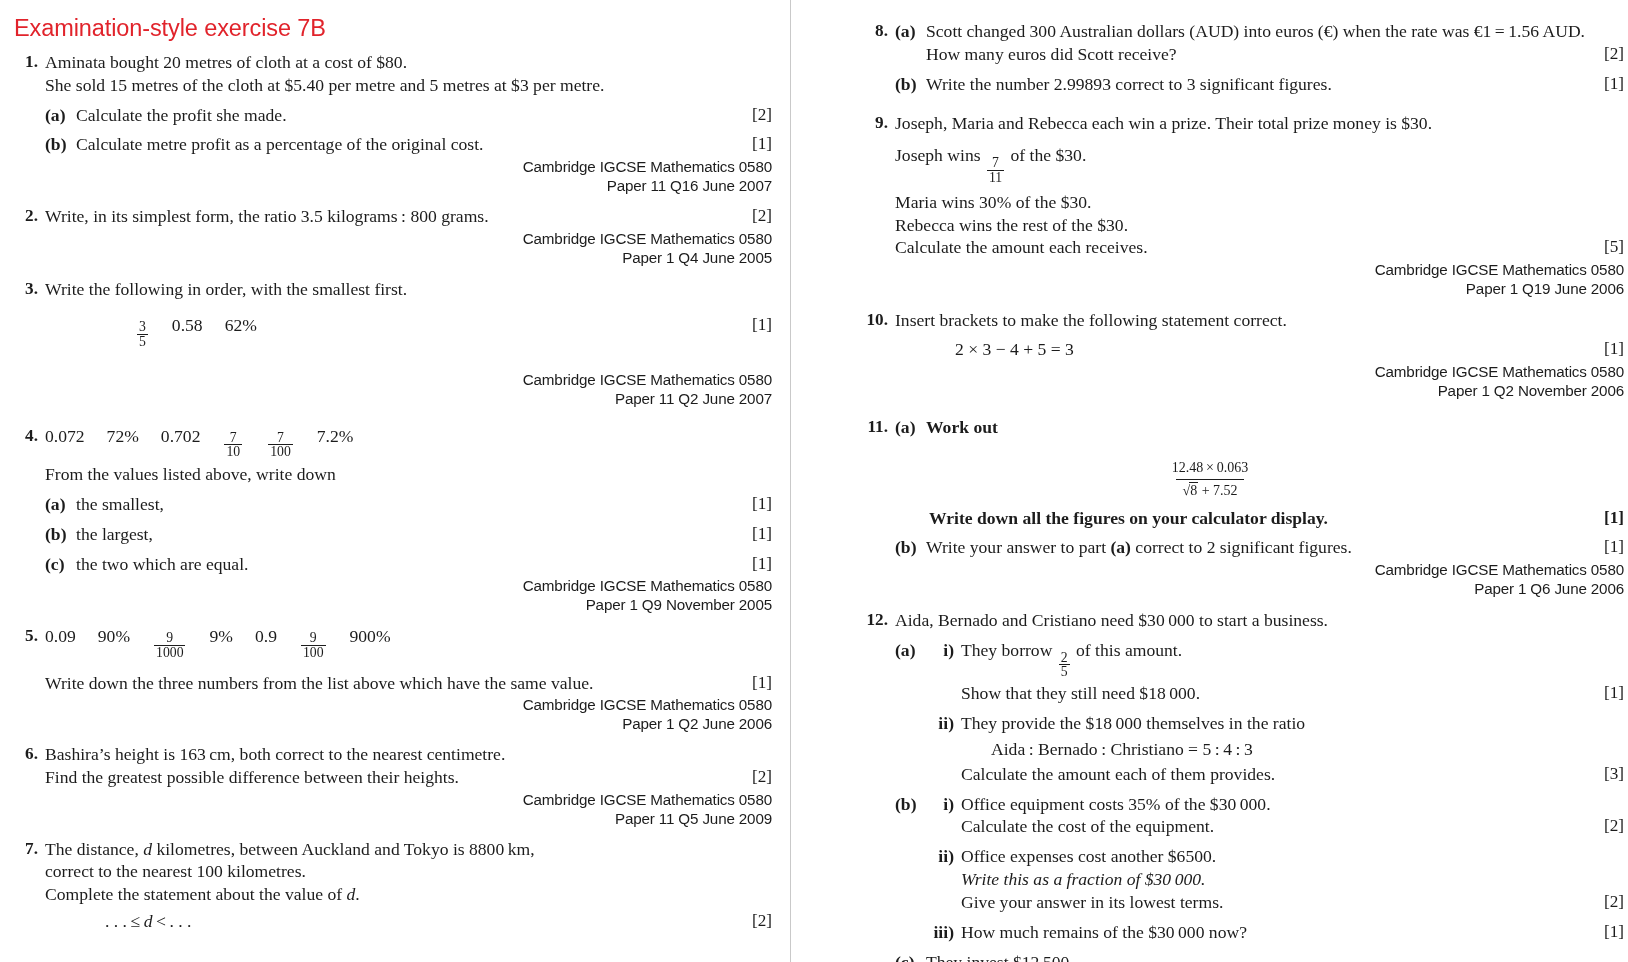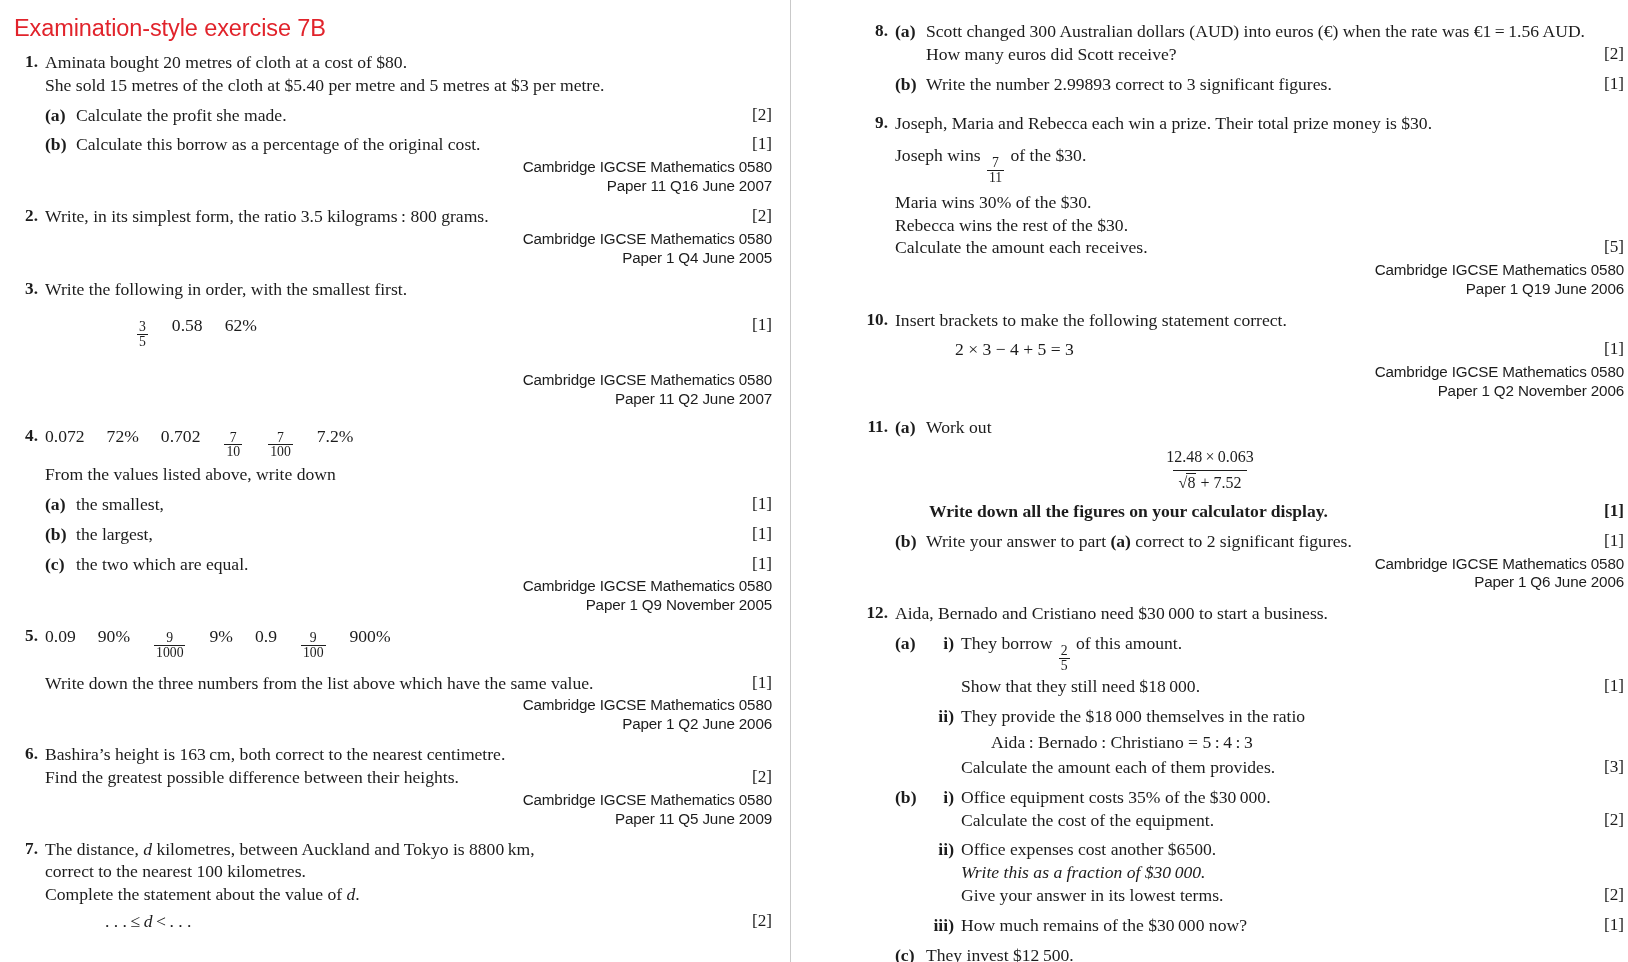--- a/index.html
+++ b/index.html
@@ -121,22 +121,22 @@
   }
   .frac .num { padding: 0 2px; }
   .frac .den { padding: 0 2px; border-top: 1px solid #1c1c1c; }
 
   
   .dispfrac {
     display: flex;
     flex-direction: column;
     align-items: center;
     width: 230px;
-    margin: 8px 0 6px 200px;
-    font-size: 16px;
+    margin: 20px 0 6px 200px;
+    font-size: 14px;
   }
   .dispfrac .num { padding: 0 6px 2px 6px; }
   .dispfrac .den { padding: 2px 6px 0 6px; border-top: 1.3px solid #1c1c1c; }
 
   .valrow { display: flex; align-items: baseline; gap: 22px; flex-wrap: nowrap; }
   .valrow .v { white-space: nowrap; }
 
   .center-ish { padding-left: 90px; }
   .eqline { padding-left: 60px; }
 
@@ -170,21 +170,21 @@
             <div class="line">
               <span>Calculate the profit she made.</span>
               <span class="mark">[2]</span>
             </div>
           </div>
         </div>
         <div class="part">
           <div class="part-lab w-a">(b)</div>
           <div class="part-body">
             <div class="line">
-              <span>Calculate this borrow as a percentage of the original cost.</span>
+              <span>Calculate metre profit as a percentage of the original cost.</span>
               <span class="mark">[1]</span>
             </div>
           </div>
         </div>
         <div class="attrib">
           <div>Cambridge IGCSE Mathematics 0580</div>
           <div>Paper 11 Q16 June 2007</div>
         </div>
       </div>
     </div>
@@ -409,21 +409,21 @@
         </div>
       </div>
     </div>
 
     <div class="q gap-lg">
       <div class="q-num">11.</div>
       <div class="q-body">
         <div class="part" style="margin-top:0;">
           <div class="part-lab w-a">(a)</div>
           <div class="part-body">
-            <div class="line" style="padding-right:0;">Work out</div>
+            <div class="line" style="padding-right:0;font-weight:bold;">Work out</div>
           </div>
         </div>
         <div class="dispfrac">
           <div class="num">12.48 × 0.063</div>
           <div class="den">
             <span class="sqrt"><span>√</span><span class="bar">8</span></span><span> + 7.52</span>
           </div>
         </div>
         <div class="line" style="padding-left:34px;font-weight:bold;">
           <span>Write down all the figures on your calculator display.</span>

